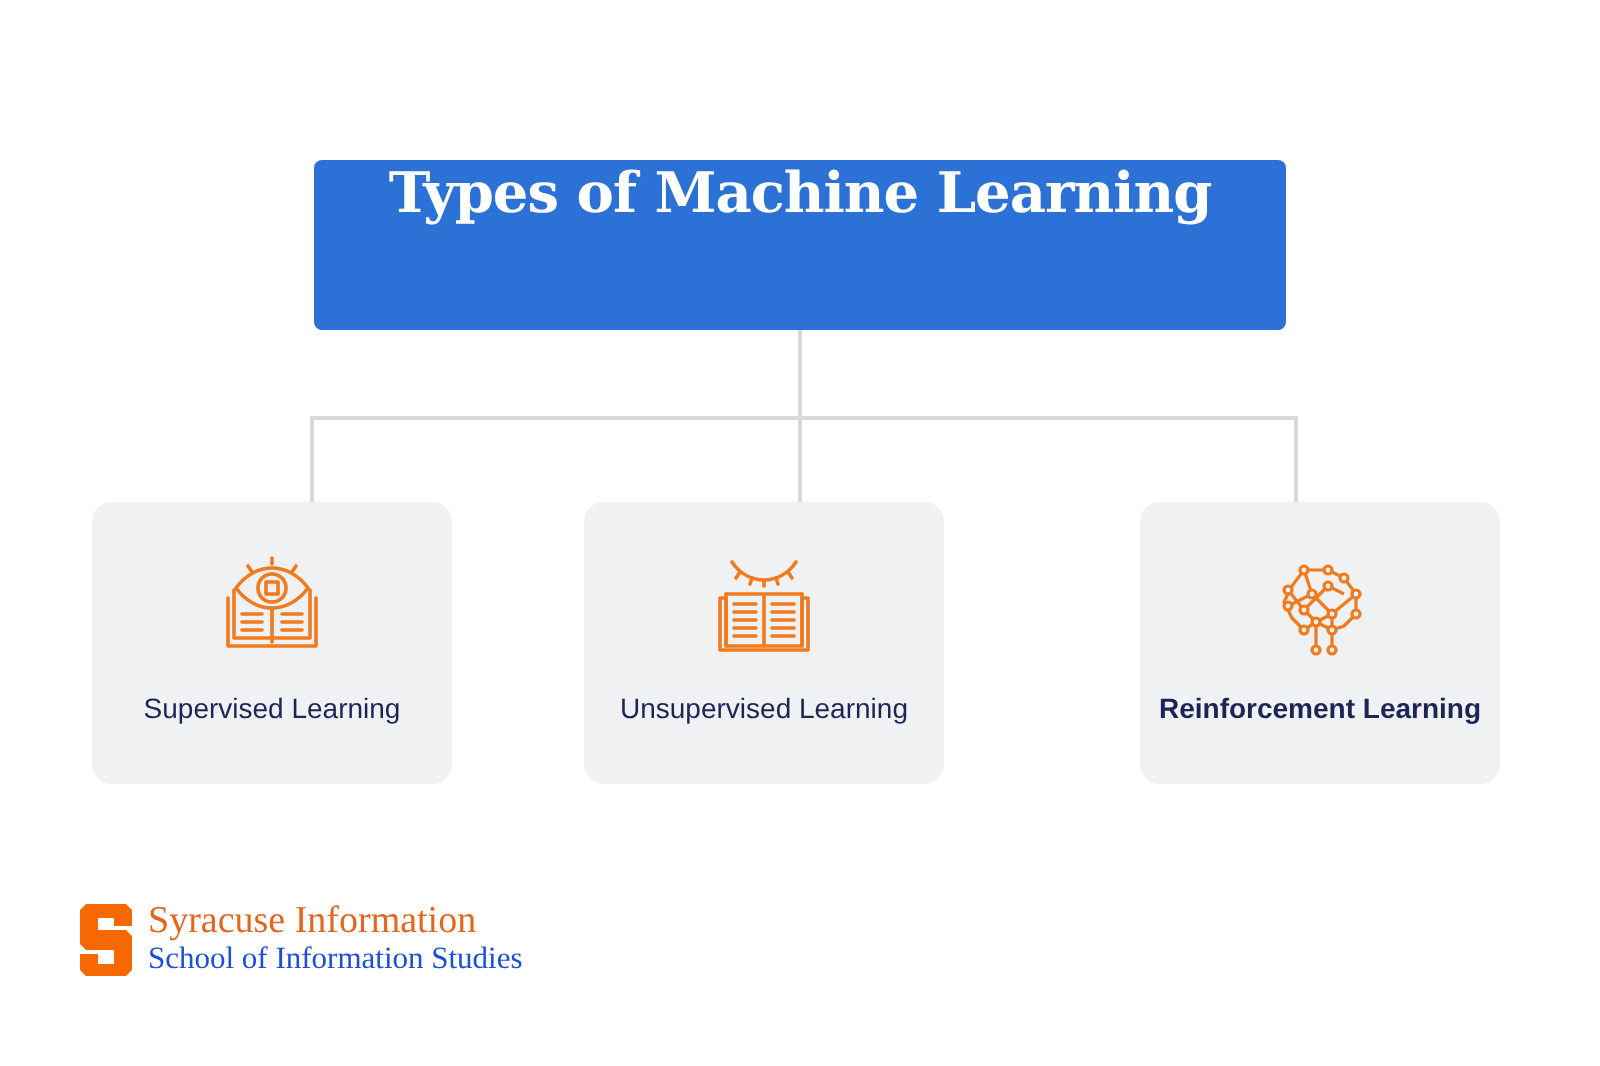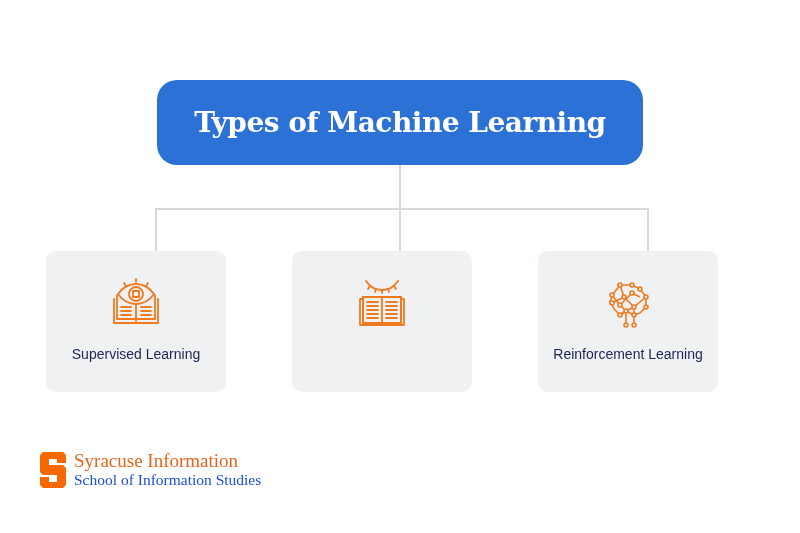--- a/index.html
+++ b/index.html
@@ -1,17 +1,17 @@
 <!DOCTYPE html>
 <html><head>
 <meta charset="utf-8">
 <style>
   html,body{margin:0;padding:0;}
   body{width:800px;height:533px;background:#ffffff;position:relative;overflow:hidden;font-family:"Liberation Sans",sans-serif;}
-  .header{position:absolute;left:157px;top:80px;width:486px;height:85px;background:#2c72d6;border-radius:20px;display:flex;align-items:center;justify-content:center;}
+  .header{position:absolute;left:157px;top:80px;width:486px;height:85px;background:#2c72d6;border-radius:4px;display:flex;justify-content:center;}
   .header span{color:#fff;font-family:"DejaVu Serif",serif;font-weight:bold;font-size:28px;letter-spacing:-0.5px;}
   .line{position:absolute;background:#d9d9d9;}
   .card{position:absolute;top:251px;width:180px;height:141px;background:#f0f1f3;border-radius:10px;}
   .card .icon{position:absolute;left:50%;top:26px;transform:translateX(-50%);width:52px;height:52px;}
   .card .label{position:absolute;left:0;right:0;top:95px;text-align:center;color:#1c2555;font-size:14px;}
   .logo{position:absolute;left:40px;top:452px;}
   .logo .s{position:absolute;left:0;top:0;width:26px;height:36px;}
   .logo .t1{position:absolute;left:34px;top:-2px;white-space:nowrap;color:#e3661e;font-family:"Liberation Serif",serif;font-size:19px;}
   .logo .t2{position:absolute;left:34px;top:19px;white-space:nowrap;color:#1d4ed8;font-family:"Liberation Serif",serif;font-size:15.5px;}
 </style>
@@ -42,23 +42,24 @@
 
 <div class="card" style="left:292px;">
   <svg class="icon" viewBox="0 0 52 52" fill="none" stroke="#f07a1e" stroke-width="1.8" stroke-linejoin="round" stroke-linecap="round">
     <path d="M10 4c4 6 10 9 16 9s12-3 16-9"></path>
     <path d="M14 9l-2 3M20 12l-1 3M26 13v3M32 12l1 3M38 9l2 3"></path>
     <path d="M4 22h3v24h38V22h3v26H4z"></path>
     <path d="M7 20h19v26M45 20H26"></path>
     <path d="M7 20v26M45 20v26"></path>
     <path d="M11 25h11M11 29h11M11 33h11M11 37h11M11 41h11M30 25h11M30 29h11M30 33h11M30 37h11M30 41h11"></path>
   </svg>
+  <div class="label">Unsupervised Learning</div>
 </div>
 
-<div class="card" style="left:538px;">
+<div class="card" style="left:570px;font-weight:bold;">
   <svg class="icon" viewBox="0 0 52 52" fill="none" stroke="#f07a1e" stroke-width="1.6" stroke-linejoin="round">
     <path d="M18 8h12l8 4 6 8 0 10-6 6-6 2-8-4-6 4-6-6-4-8 4-8z"></path>
     <path d="M10 18l8 10 12-12 8 4M18 8l4 12 10 10 12-10M10 26l12-6M18 28l6 6 8-4M32 30v8M24 34l-6 4"></path>
     <path d="M24 34v14M32 38v10"></path>
     <g fill="#f0f1f3">
       <circle cx="18" cy="8" r="2"></circle>
         <circle cx="30" cy="8" r="2"></circle>
         <circle cx="38" cy="12" r="2"></circle>
       <circle cx="44" cy="20" r="2"></circle>
         <circle cx="44" cy="30" r="2"></circle>

